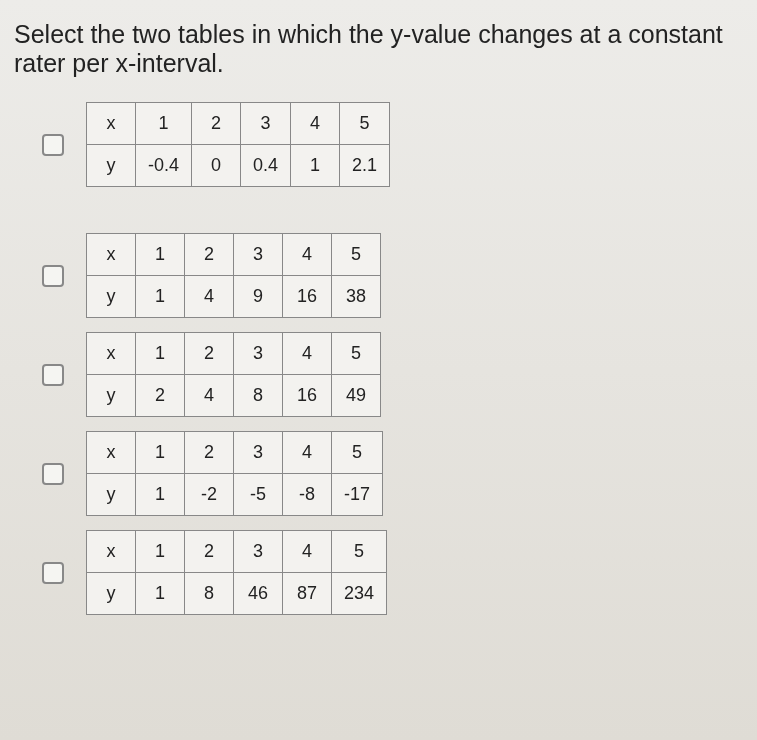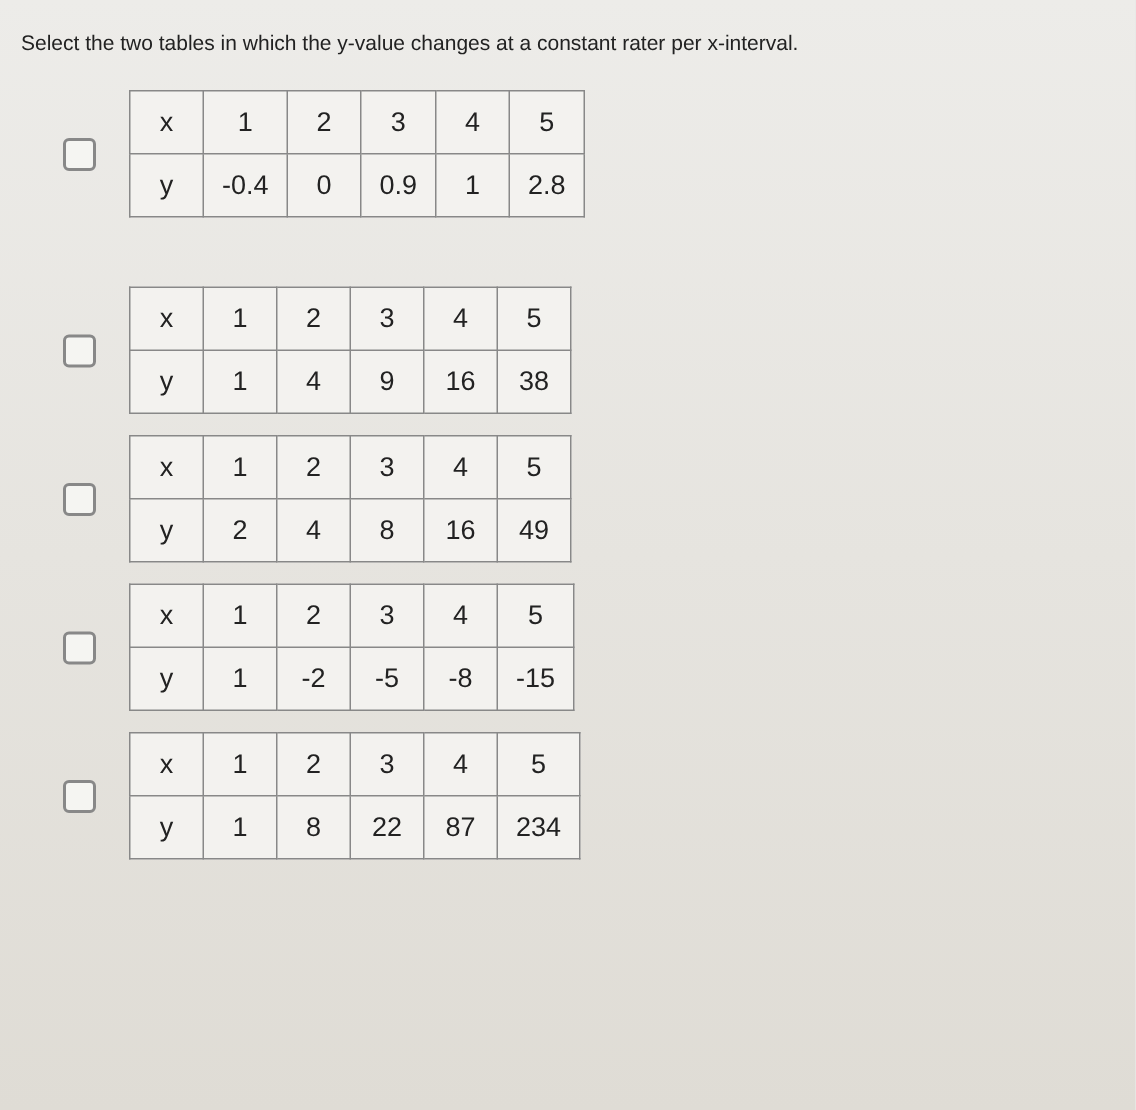--- a/index.html
+++ b/index.html
@@ -12,21 +12,21 @@
     overflow: hidden;
     color: #222;
   }
   .page {
     padding: 20px 14px 10px 14px;
     box-sizing: border-box;
     height: 100%;
     background: linear-gradient(180deg, #edece9 0%, #e6e4df 50%, #dfdcd5 100%);
   }
   .question {
-    font-size: 14px;
+    font-size: 25px;
     color: #222;
     margin-bottom: 24px;
     font-weight: 400;
   }
   .option-row {
     display: flex;
     align-items: center;
     margin-bottom: 24px;
   }
   .option-row.tight { margin-bottom: 14px; }
@@ -74,23 +74,23 @@
         <td>1</td>
         <td>2</td>
         <td>3</td>
         <td>4</td>
         <td>5</td>
       </tr>
       <tr>
         <td class="hdr">y</td>
         <td>-0.4</td>
         <td>0</td>
-        <td>0.9</td>
+        <td>0.4</td>
         <td>1</td>
-        <td>2.8</td>
+        <td>2.1</td>
       </tr>
     </tbody>
       </table>
   </div>
 
   <div class="option-row tight">
     <div class="checkbox"></div>
     <table class="data">
       <tbody>
           <tr>
@@ -148,21 +148,21 @@
         <td>3</td>
         <td>4</td>
         <td>5</td>
       </tr>
       <tr>
         <td class="hdr">y</td>
         <td>1</td>
         <td>-2</td>
         <td>-5</td>
         <td>-8</td>
-        <td>-15</td>
+        <td>-17</td>
       </tr>
     </tbody>
       </table>
   </div>
 
   <div class="option-row tight">
     <div class="checkbox"></div>
     <table class="data faded">
       <tbody>
           <tr>
@@ -170,21 +170,21 @@
         <td>1</td>
         <td>2</td>
         <td>3</td>
         <td>4</td>
         <td>5</td>
       </tr>
       <tr>
         <td class="hdr">y</td>
         <td>1</td>
         <td>8</td>
-        <td>22</td>
+        <td>46</td>
         <td>87</td>
         <td>234</td>
       </tr>
     </tbody>
       </table>
   </div>
 
 </div>
 
 </body></html>

